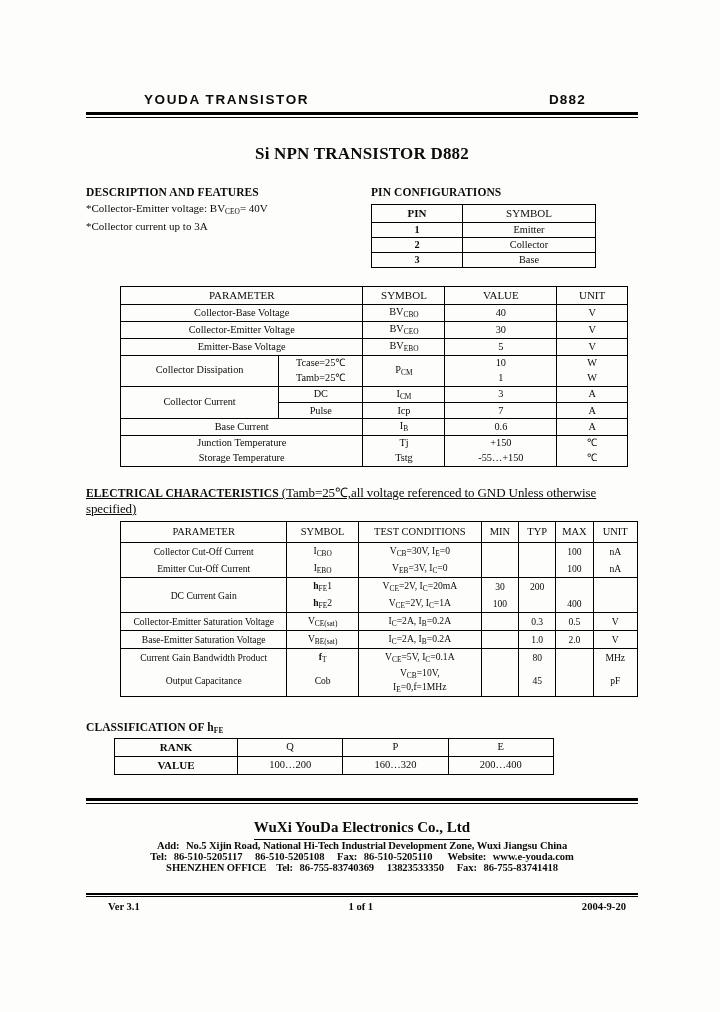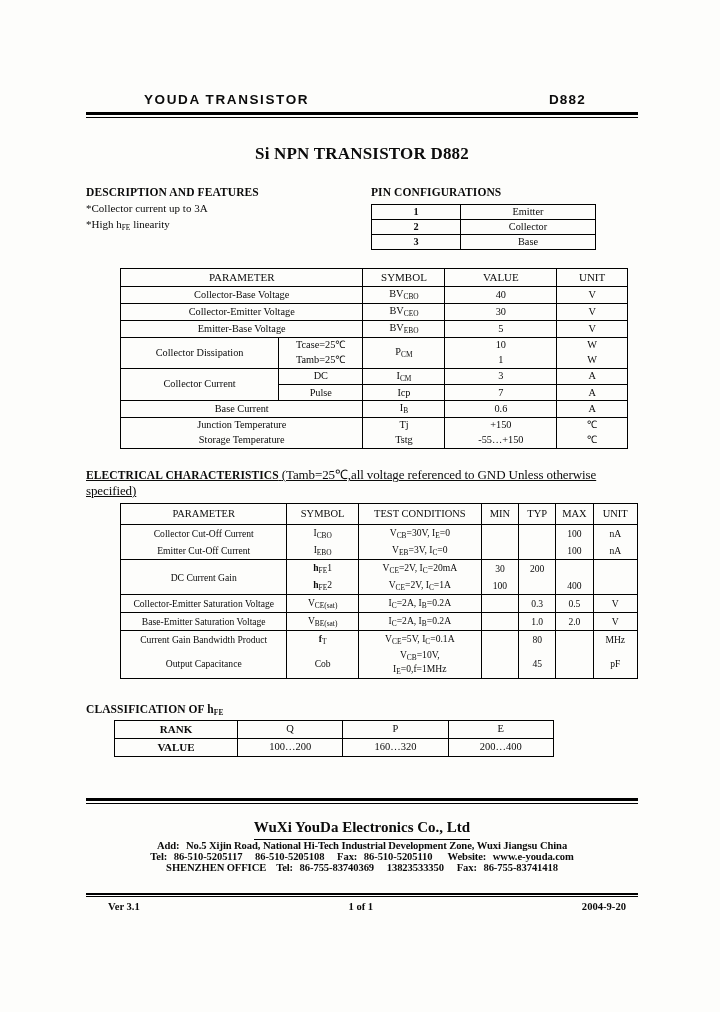--- a/index.html
+++ b/index.html
@@ -187,30 +187,34 @@
       <span class="brand-left">YOUDA  TRANSISTOR</span>
       <span class="brand-right">D882</span>
     </div>
     <div class="rule-thick"></div>
 
     <div class="doc-title">Si NPN TRANSISTOR    D882</div>
 
     <div class="intro">
       <div class="intro-left">
         <div class="sec-head">DESCRIPTION AND FEATURES</div>
+        <div class="feat">
+          <span>*Collector-Emitter voltage: BV<sub>CEO</sub>= 40V</span>
+        </div>
         <div class="feat">*Collector current up to 3A</div>
-        <div class="feat">
-          <span>*High h<sub>FE</sub> linearity</span>
-        </div>
       </div>
 
       <div class="intro-right">
         <div class="sec-head">PIN CONFIGURATIONS</div>
         <table class="pin-table">
           <tbody>
+              <tr>
+            <th class="pin-col">PIN</th>
+            <th>SYMBOL</th>
+          </tr>
           <tr>
             <td class="pin-col">1</td>
             <td>Emitter</td>
           </tr>
           <tr>
             <td class="pin-col">2</td>
             <td>Collector</td>
           </tr>
           <tr>
             <td class="pin-col">3</td>

